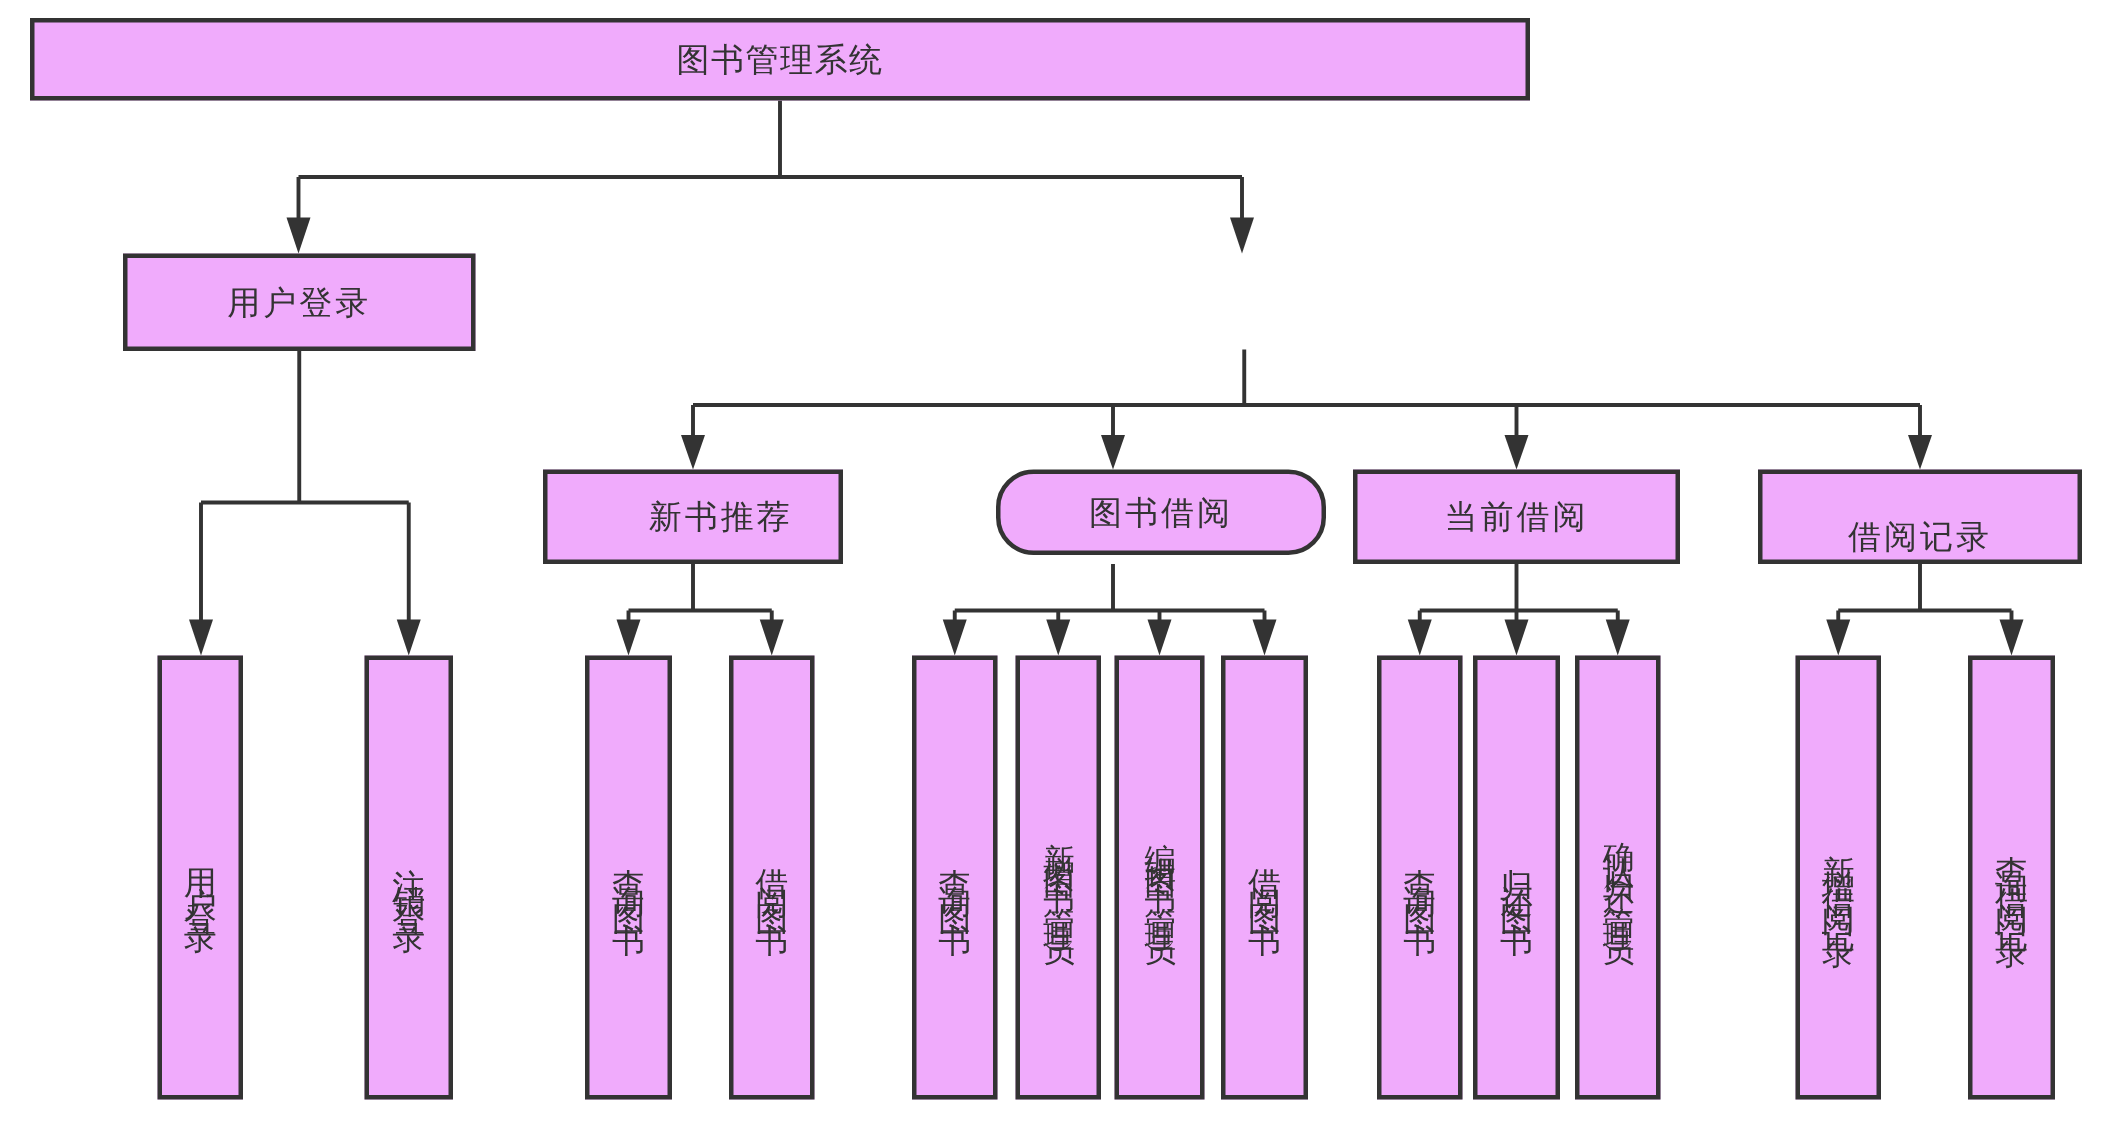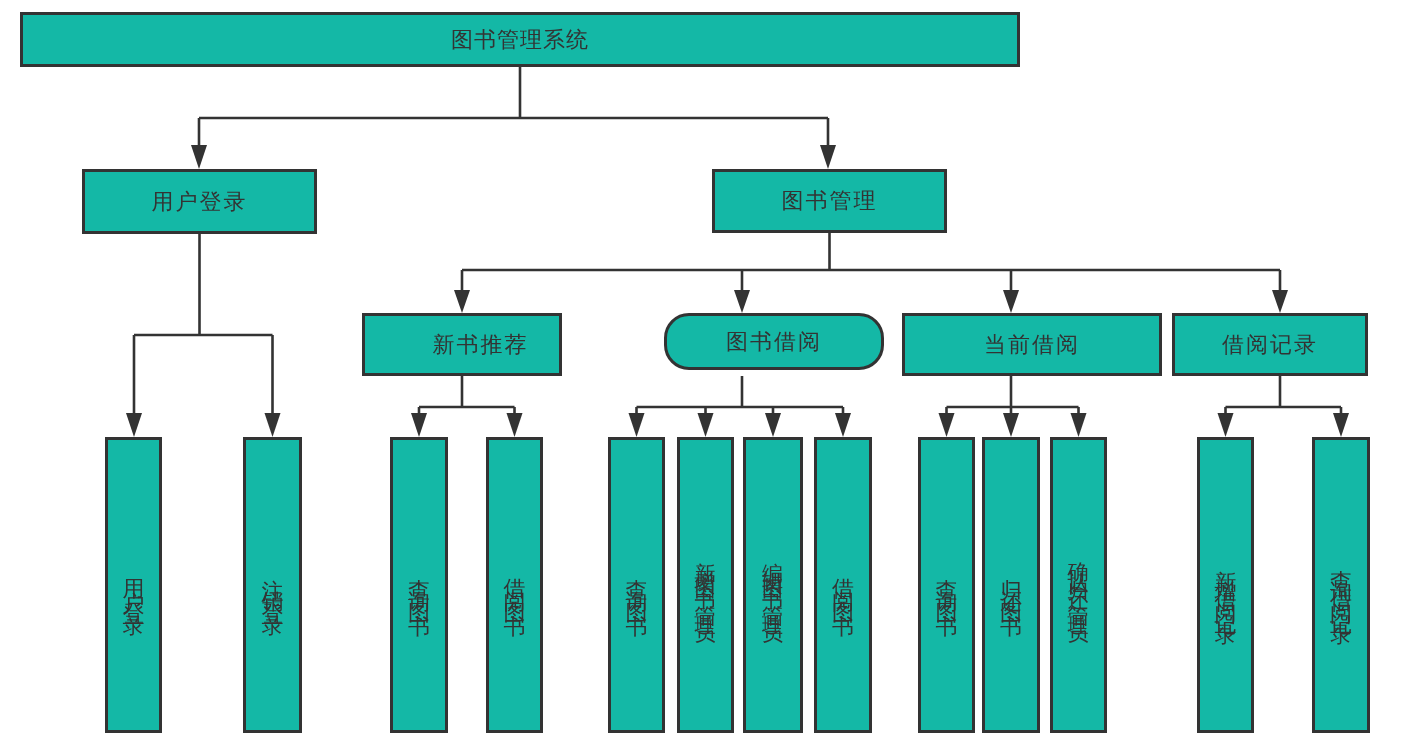--- a/index.html
+++ b/index.html
@@ -8,21 +8,21 @@
     width:1405px;height:747px;
     background:#ffffff;
     font-family:"Liberation Sans","DejaVu Sans",sans-serif;
     overflow:hidden;
   }
   #wires{position:absolute;left:0;top:0;width:1405px;height:747px;}
   .box{
     position:absolute;
     box-sizing:border-box;
     border:3px solid #333333;
-    background:#14b8a6;
+    background:#f0abfc;
     display:flex;
     align-items:center;
     justify-content:center;
     color:#333333;
   }
   .h-label{
     font-size:22px;
     letter-spacing:2px;
     white-space:nowrap;
     color:#333333;
@@ -91,34 +91,31 @@
     </g>
   </svg>
 
   <div class="box root" style="left:20px;top:12px;width:1000px;height:55px;">
     <span class="h-label">图书管理系统</span>
   </div>
 
   <div class="box" style="left:82px;top:169px;width:235px;height:65px;">
     <span class="h-label">用户登录</span>
   </div>
-  <div class="box" style="left:712px;top:169px;width:235px;height:64px;">
-    <span class="h-label">图书管理</span>
-  </div>
 
   <div class="box" style="left:362px;top:313px;width:200px;height:63px;padding-left:37px;">
     <span class="h-label">新书推荐</span>
   </div>
   <div class="box" style="left:664px;top:313px;width:220px;height:57px;border-radius:25px;">
     <span class="h-label">图书借阅</span>
   </div>
-  <div class="box" style="left:902px;top:313px;width:260px;height:63px;font-family:Liberation Mono, monospace;">
+  <div class="box" style="left:902px;top:313px;width:218px;height:63px;font-family:Liberation Mono, monospace;">
     <span class="h-label">当前借阅</span>
   </div>
-  <div class="box" style="left:1172px;top:313px;width:196px;height:63px;">
+  <div class="box" style="left:1172px;top:313px;width:216px;height:63px;align-items:flex-end;">
     <span class="h-label">借阅记录</span>
   </div>
 
   <div class="box leaf" style="left:105px;top:437px;width:57px;height:296px;">
     <span class="v-label sp-4">用户登录</span>
   </div>
   <div class="box leaf" style="left:243px;top:437px;width:59px;height:296px;">
     <span class="v-label sp-4">注销登录</span>
   </div>
 

